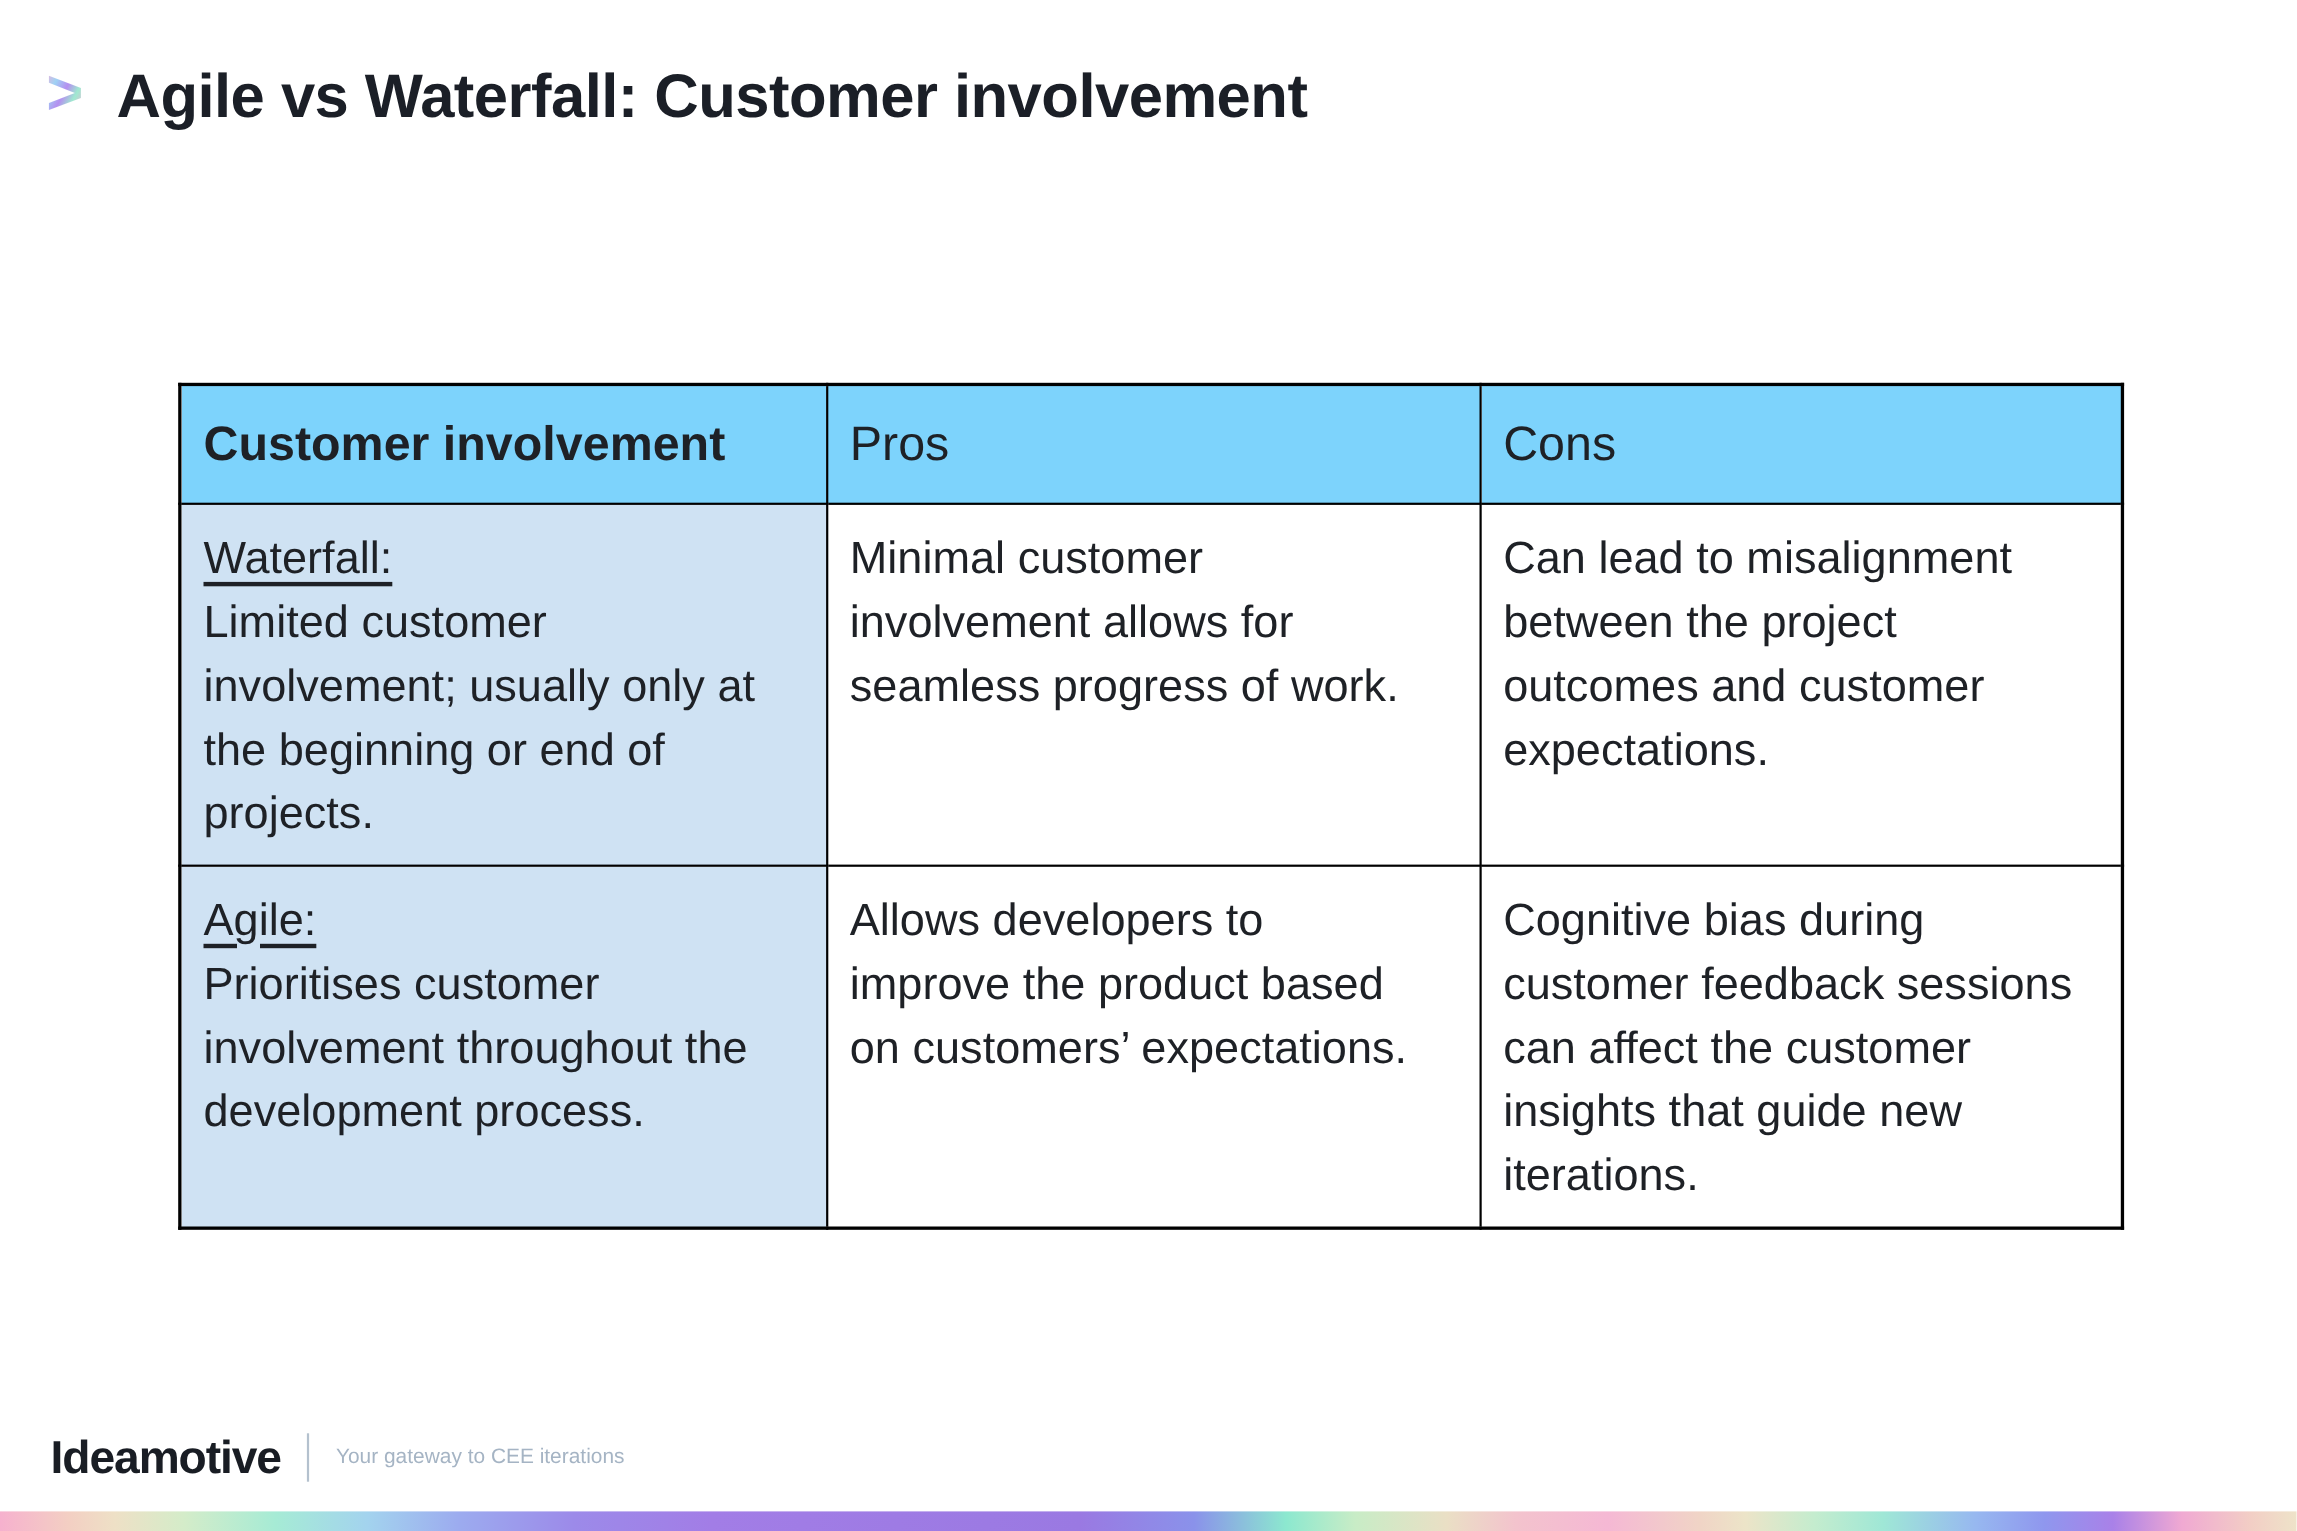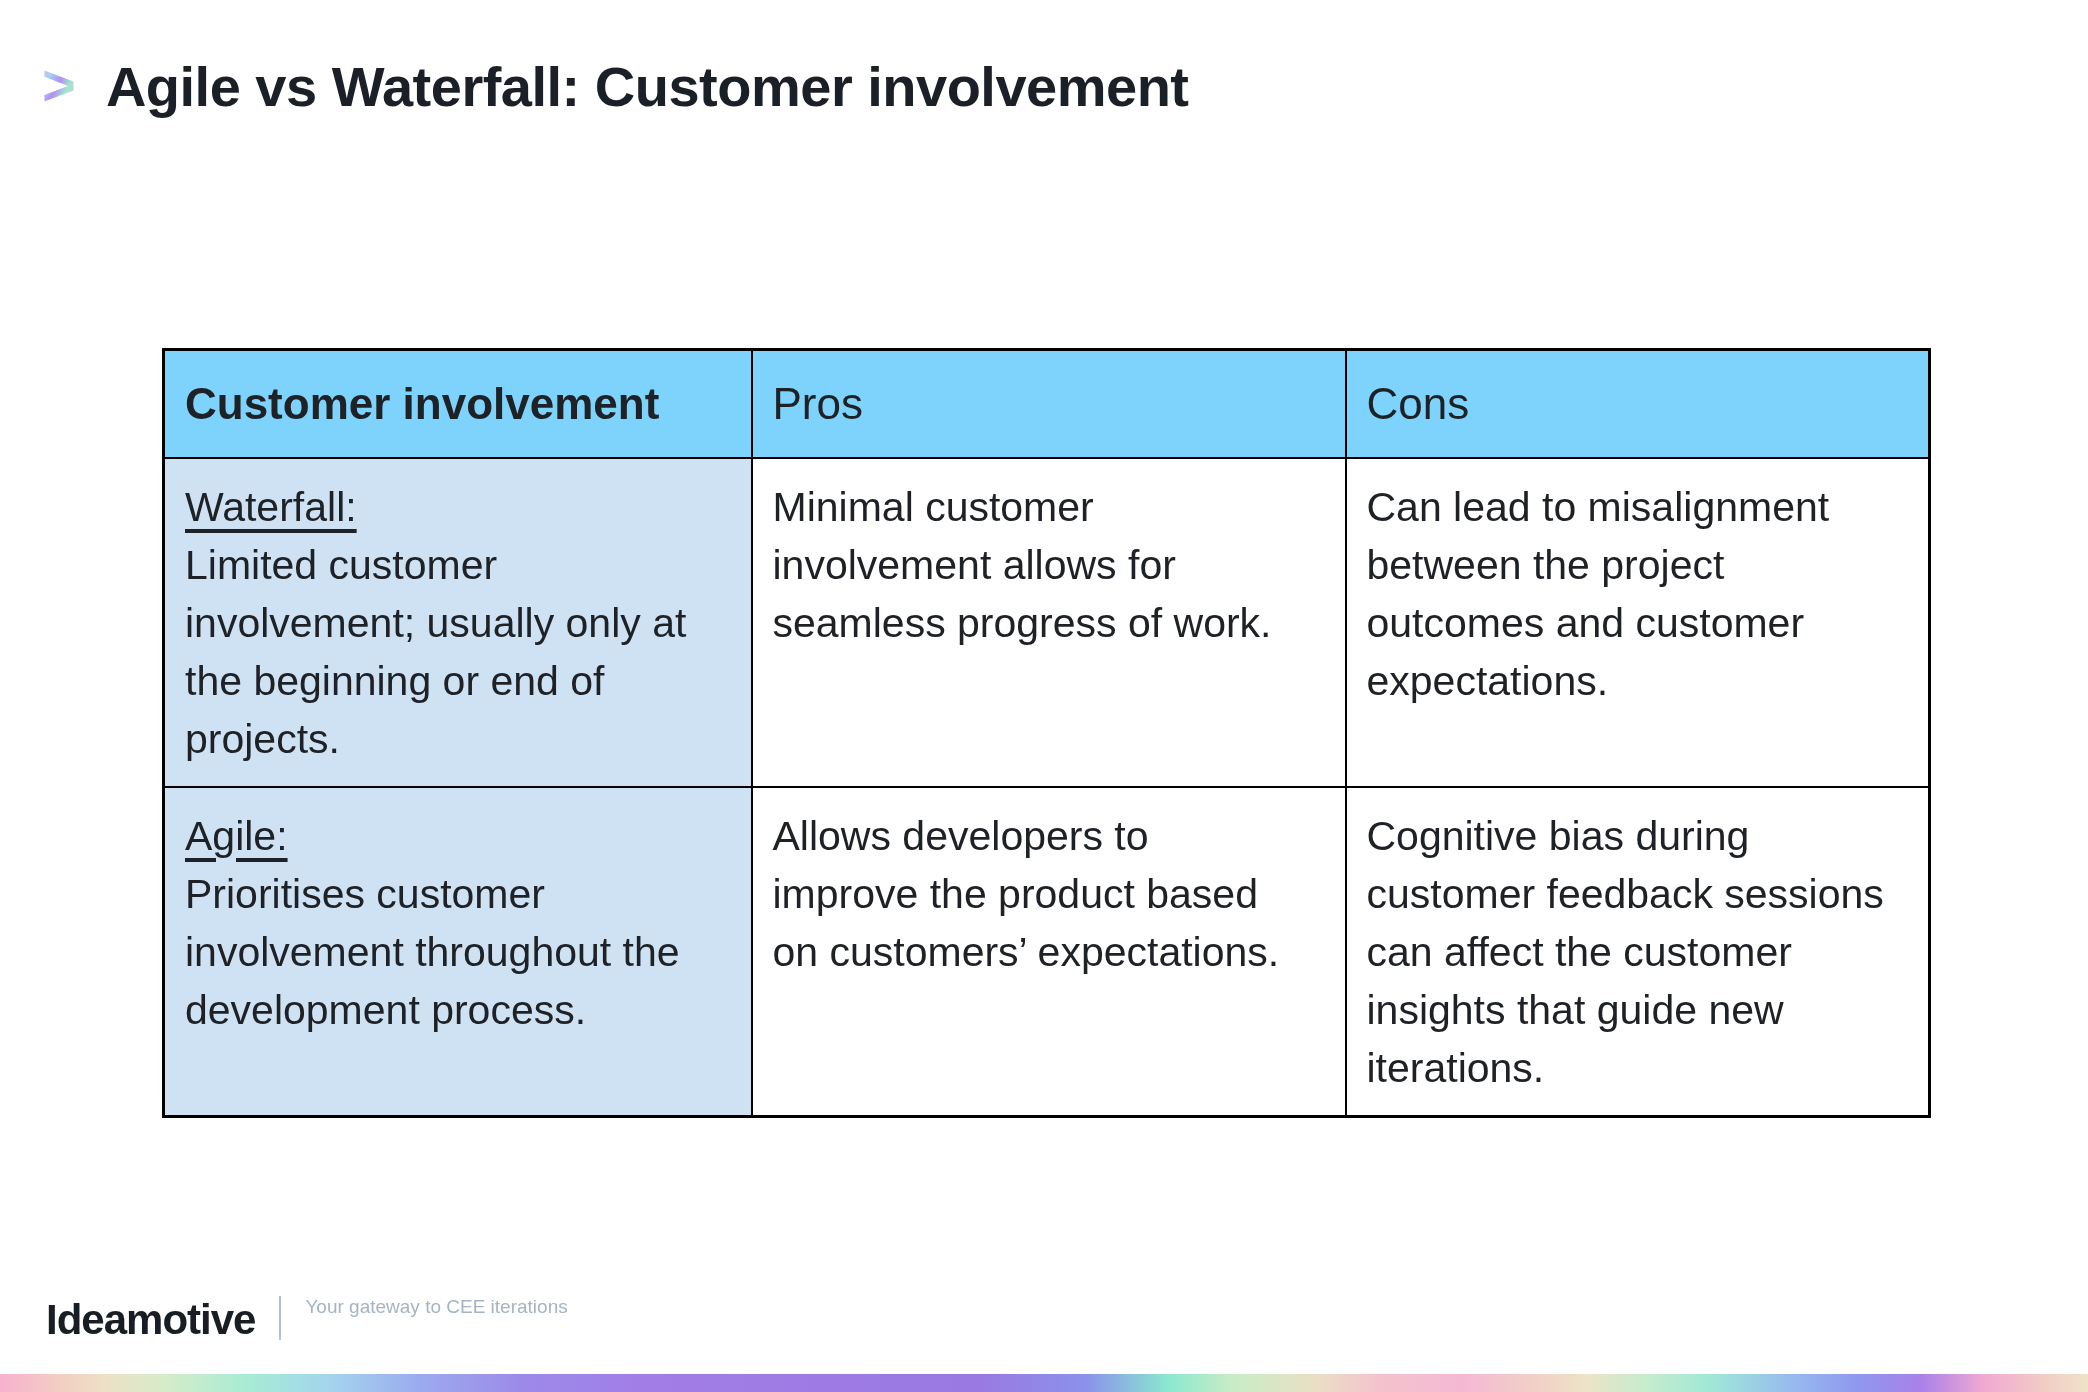--- a/index.html
+++ b/index.html
@@ -50,21 +50,21 @@
   tr.body-row-2 { height:319px; }
   .row-label {
     display:block; line-height:58px;
     text-decoration:underline; text-decoration-thickness:3.5px; text-underline-offset:8px;
   }
   .cell-body { white-space:pre; }
 
   
   .brand-row {
     position:absolute; left:46px; top:1296px; height:58px;
-    display:flex; gap:24px;
+    display:flex; align-items:center; gap:24px;
   }
   .logo {
     font-size:42px; font-weight:800; letter-spacing:-1px; color:#191d24; white-space:pre;
   }
   .footer-divider { width:2px; height:44px; background:#b4c1ce; }
   .tagline { font-size:19px; color:#a5b4c4; white-space:pre; }
 
   .rainbow-bar {
     position:absolute; left:0; bottom:0; width:2088px; height:18px;
     background:linear-gradient(90deg,

